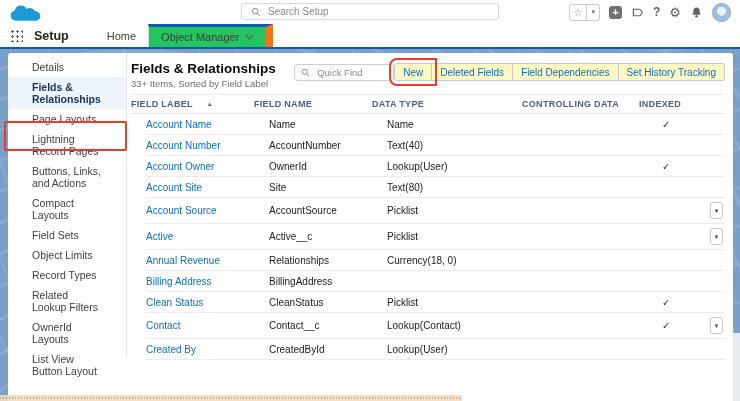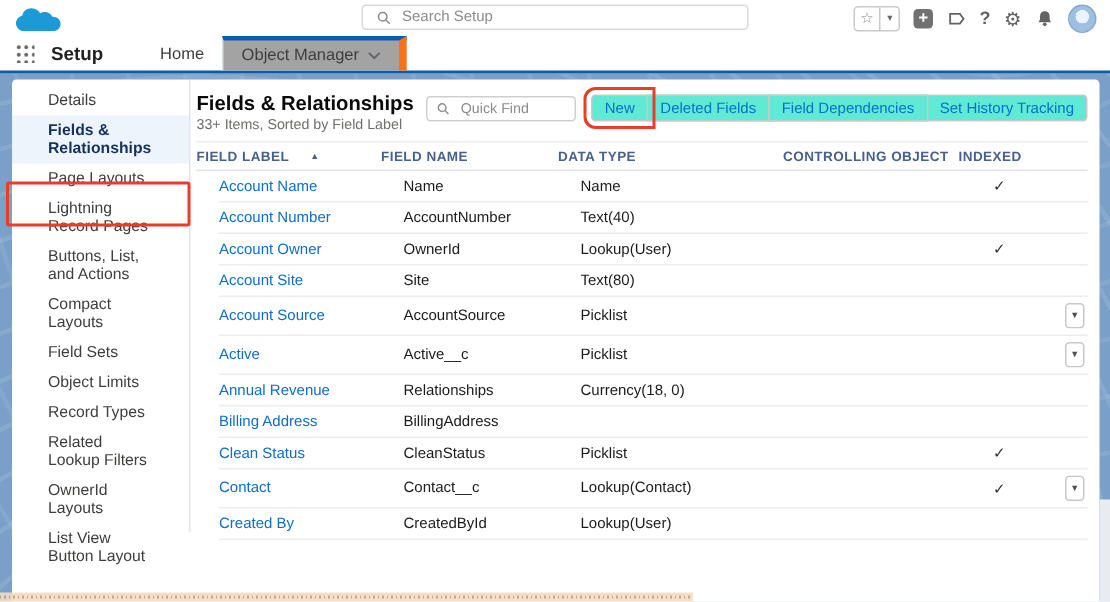--- a/index.html
+++ b/index.html
@@ -28,21 +28,21 @@
     background:radial-gradient(circle at 50% 42%,#eaf3fb 0 34%,#9dc0e2 35% 100%);box-sizing:border-box;}
 
   
   .tabbar{position:absolute;top:24px;left:0;right:0;height:23px;background:#fff;
     border-bottom:2px solid #0b5cab;display:flex;align-items:stretch;z-index:6;}
   .waffle{width:13px;height:13px;align-self:center;margin-left:10px;
     background-image:radial-gradient(#65686c 1.2px,transparent 1.4px);background-size:5px 5px;}
   .appname{align-self:center;font-size:12.5px;font-weight:bold;color:#222;margin-left:11px;}
   .tabs{display:flex;margin-left:26px;}
   .tab{display:flex;align-items:center;padding:0 12px;font-size:11px;color:#3e3e3c;gap:6px;}
-  .tab.active{background:#a3a3a3;border-left:1px solid #d7dde4;border-right:5px solid #f97316;
+  .tab.active{background:#22c55e;border-left:1px solid #d7dde4;border-right:7px solid #f97316;
     border-top:3px solid #0b5cab;}
 
   
   .pagebg{position:absolute;top:47px;left:0;right:0;bottom:0;background-color:#7aa0c9;
     background-image:
       repeating-radial-gradient(circle at 18% 140%,transparent 0 26px,rgba(255,255,255,.10) 26px 29px),
       repeating-radial-gradient(circle at 90% -30%,transparent 0 34px,rgba(255,255,255,.08) 34px 37px);}
   .rb-strip{position:absolute;right:0;bottom:0;width:7px;height:68px;background:#e8ecf1;z-index:8;}
 
   
@@ -58,29 +58,29 @@
 
   .content{display:flex;height:302px;}
   .sidebar{width:118px;border-right:1px solid #e1e5ea;padding-top:4px;box-sizing:content-box;flex:0 0 auto;}
   .side-item{padding:4px 24px;font-size:10.5px;line-height:12px;color:#3e3e3c;cursor:pointer;}
   .side-item.selected{background:#eef4fb;font-weight:bold;color:#16325c;}
 
   .main{flex:1;padding:8px 8px 0 4px;position:relative;min-width:0;}
   .mhead{display:flex;justify-content:space-between;align-items:flex-start;}
   .mtitle{font-size:13.5px;font-weight:bold;color:#0a0a0a;line-height:15px;}
   .msub{font-size:9.5px;color:#6f6e6b;margin-top:2px;}
-  .controls{display:flex;align-items:center;gap:10px;margin-top:2px;}
+  .controls{display:flex;align-items:center;margin-top:2px;}
   .qfind{width:100px;height:17px;border:1px solid #cfcfcf;border-radius:3px;display:flex;
     align-items:center;background:#fff;box-sizing:border-box;}
   .qfind input{border:0;outline:0;width:66px;font:9.5px "Liberation Sans",sans-serif;color:#444;background:transparent;}
   .qfind input::placeholder{color:#8b8b8b;}
   .qfind .mag{margin:0 5px 0 6px;display:flex;}
   .btn-group{display:flex;}
   .sf-btn{height:18px;padding:0 8px;font:10px "Liberation Sans",sans-serif;color:#0b6ecb;
-    background:#5eead4;border:1px solid #cbc9c7;margin-left:-1px;cursor:pointer;white-space:nowrap;}
+    background:#fef9c3;border:1px solid #cbc9c7;margin-left:-1px;cursor:pointer;white-space:nowrap;}
   .sf-btn:first-child{margin-left:0;border-radius:3px 0 0 3px;}
   .sf-btn:last-child{border-radius:0 3px 3px 0;}
   .sf-btn.annotated{position:relative;z-index:2;outline:2px solid #ea3c28;outline-offset:3px;}
 
   
   .ftable{margin-top:5px;}
   .trow{display:grid;grid-template-columns:123px 118px 150px 117px 56px 1fr;align-items:center;}
   .thead-row{height:18px;border-top:1px solid #ececec;border-bottom:1px solid #e4e4e4;}
   .th{font-size:9px;font-weight:bold;letter-spacing:.3px;color:#47618a;white-space:nowrap;overflow:hidden;}
   .th .sort{font-size:6px;margin-left:14px;color:#47618a;vertical-align:1px;}
@@ -166,21 +166,21 @@
 
   <div class="card">
 
     <div class="content">
 
       <div class="sidebar">
           <div class="side-item"><span>Details</span></div>
           <div class="side-item selected"><span>Fields &amp; Relationships</span></div>
           <div class="side-item"><span>Page Layouts</span></div>
           <div class="side-item"><span>Lightning Record Pages</span></div>
-          <div class="side-item"><span>Buttons, List, and Actions</span></div>
+          <div class="side-item"><span>Buttons, Links, and Actions</span></div>
           <div class="side-item"><span>Compact Layouts</span></div>
           <div class="side-item"><span>Field Sets</span></div>
           <div class="side-item"><span>Object Limits</span></div>
           <div class="side-item"><span>Record Types</span></div>
           <div class="side-item"><span>Related Lookup Filters</span></div>
           <div class="side-item"><span>OwnerId Layouts</span></div>
           <div class="side-item"><span>List View Button Layout</span></div>
         </div>
 
       <div class="main">
@@ -206,21 +206,21 @@
                 <button class="sf-btn">Set History Tracking</button>
               </div>
           </div>
         </div>
 
         <div class="ftable">
           <div class="trow thead-row">
               <div class="th"><span>FIELD LABEL</span><span class="sort">▲</span></div>
               <div class="th"><span>FIELD NAME</span></div>
               <div class="th"><span>DATA TYPE</span></div>
-              <div class="th"><span>CONTROLLING OBJECT</span></div>
+              <div class="th"><span>CONTROLLING DATA</span></div>
               <div class="th"><span>INDEXED</span></div>
               <div class="th"><span></span></div>
             </div>
           <div>
               <div class="trow tr">
                 <div class="td"><a class="link">Account Name</a></div>
                 <div class="td">Name</div>
                 <div class="td">Name</div>
                 <div class="td"></div>
                 <div class="td ck"><span>✓</span></div>

